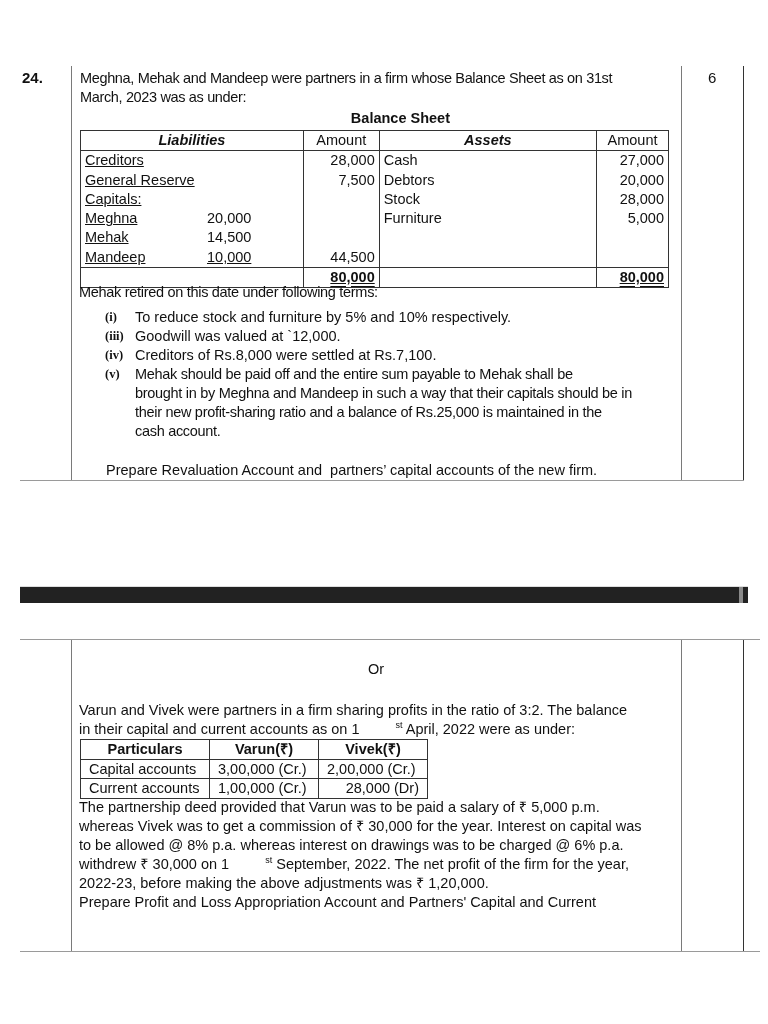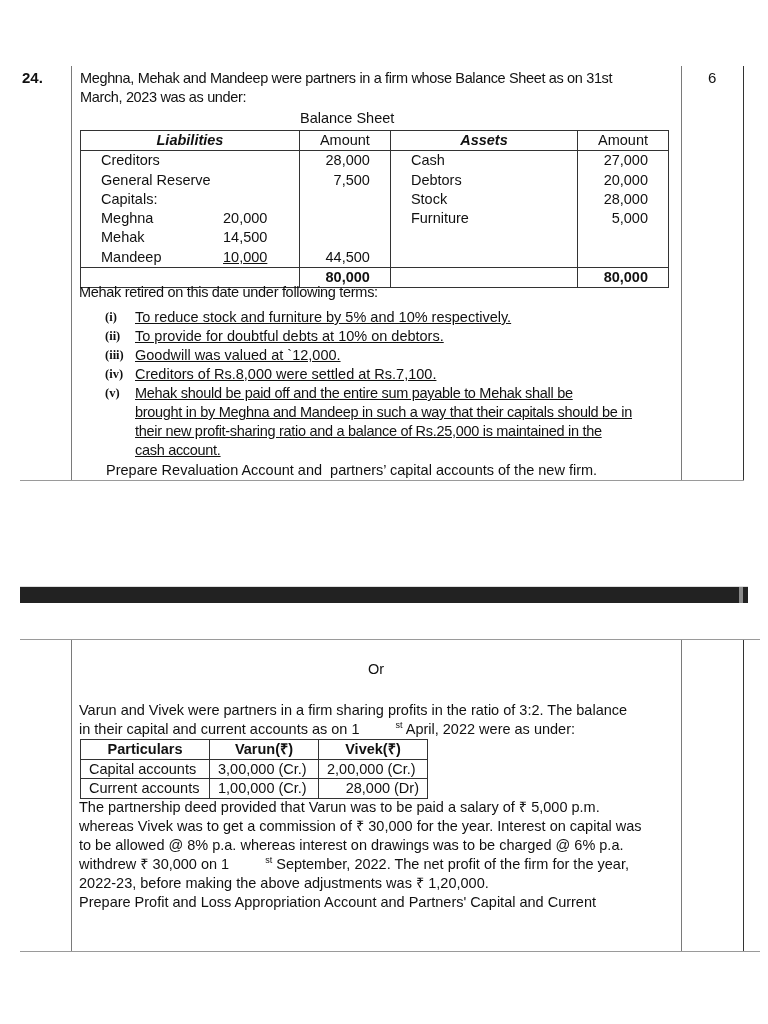--- a/index.html
+++ b/index.html
@@ -4,36 +4,36 @@
 <style>
   html, body { margin:0; padding:0; background:#ffffff; }
   body { width:768px; height:1024px; position:relative; overflow:hidden;
          font-family:"Liberation Sans", sans-serif; color:#111; font-size:14.5px; }
   .abs { position:absolute; }
   .hline { position:absolute; height:0; border-top:1.5px solid #9a9a9a; }
   .vline { position:absolute; width:0; border-left:1.5px solid #7a7a7a; }
   .vline.dark { border-left:1.6px solid #333; }
   .qnum { font-weight:bold; font-size:15px;text-align:right; }
   .txt { line-height:19px; }
-  .bs-title { font-weight:normal; text-align:left; }
+  .bs-title { font-weight:bold; text-align:right; }
   table.bs { border-collapse:collapse; position:absolute; left:80px; top:130px; width:589px; font-size:14.5px; }
-  table.bs td, table.bs th { border-left:1.3px solid #333; border-right:1.3px solid #333; padding:0 20px; line-height:19.3px; vertical-align:top;margin-top:16px; }
+  table.bs td, table.bs th { border-left:1.3px solid #333; border-right:1.3px solid #333; padding:0 4px; line-height:19.3px; vertical-align:top;margin-top:16px; }
   table.bs { border:1.5px solid #333; }
   table.bs th { border-bottom:1.3px solid #333; font-weight:normal; }
   table.bs th.bi { font-weight:bold; font-style:italic; }
   table.bs tr.total td { border-top:1.3px solid #333; font-weight:bold; }
   .num { text-align:right; }
-  .u2 { text-decoration-style:double; }
+  .u2 { text-decoration:underline; text-decoration-style:double; }
   .u1 { text-decoration:underline; }
   .sub { display:flex; }
-  .sub .n { width:122px; }
+  .sub .n { width:122px;text-decoration:underline; }
   .terms { position:absolute; left:105px; width:570px; }
   .term { display:flex; line-height:19px; }
   .term .rn { width:30px; font-family:"Liberation Serif", serif; font-weight:bold; font-size:12.5px; }
-  .term .tt { flex:1;text-decoration:underline; }
+  .term .tt { flex:1; }
   .darkbar { position:absolute; left:20px; top:586px; width:728px; height:16px; background:#222; border-top:1px solid #ddd; }
   .darkbar .thumb { position:absolute; right:5px; top:0; width:4px; height:16px; background:#8a8a8a; }
   .justify { text-align:justify; text-align-last:left; }
   table.vv { border-collapse:collapse; position:absolute; left:80px; top:739px; font-size:14.5px; border:1.3px solid #333; }
   table.vv td, table.vv th { border:1.3px solid #333; padding:0 8px; line-height:18.5px; }
   table.vv th { font-weight:bold; text-align:center; }
   table.vv td.r { text-align:right; }
   sup { font-size:9px; line-height:0;padding-left:36px; }
 </style>
 </head>
@@ -144,24 +144,20 @@
   </table>
 
 <div class="abs txt" style="left:79px; top:283px; letter-spacing:-0.3px;">Mehak retired on this date under following terms:</div>
 
 <div class="terms" style="top:308px;">
   <div class="term">
     <span class="rn">(i)</span>
     <span class="tt">To reduce stock and furniture by 5% and 10% respectively.</span>
   </div>
   <div class="term">
-    <span class="rn">(ii)</span>
-    <span class="tt">To provide for doubtful debts at 10% on debtors.</span>
-  </div>
-  <div class="term">
     <span class="rn">(iii)</span>
     <span class="tt">Goodwill was valued at `12,000.</span>
   </div>
   <div class="term">
     <span class="rn">(iv)</span>
     <span class="tt">Creditors of Rs.8,000 were settled at Rs.7,100.</span>
   </div>
   <div class="term">
     <span class="rn">(v)</span>
     <span class="tt" style="letter-spacing:-0.3px;">

